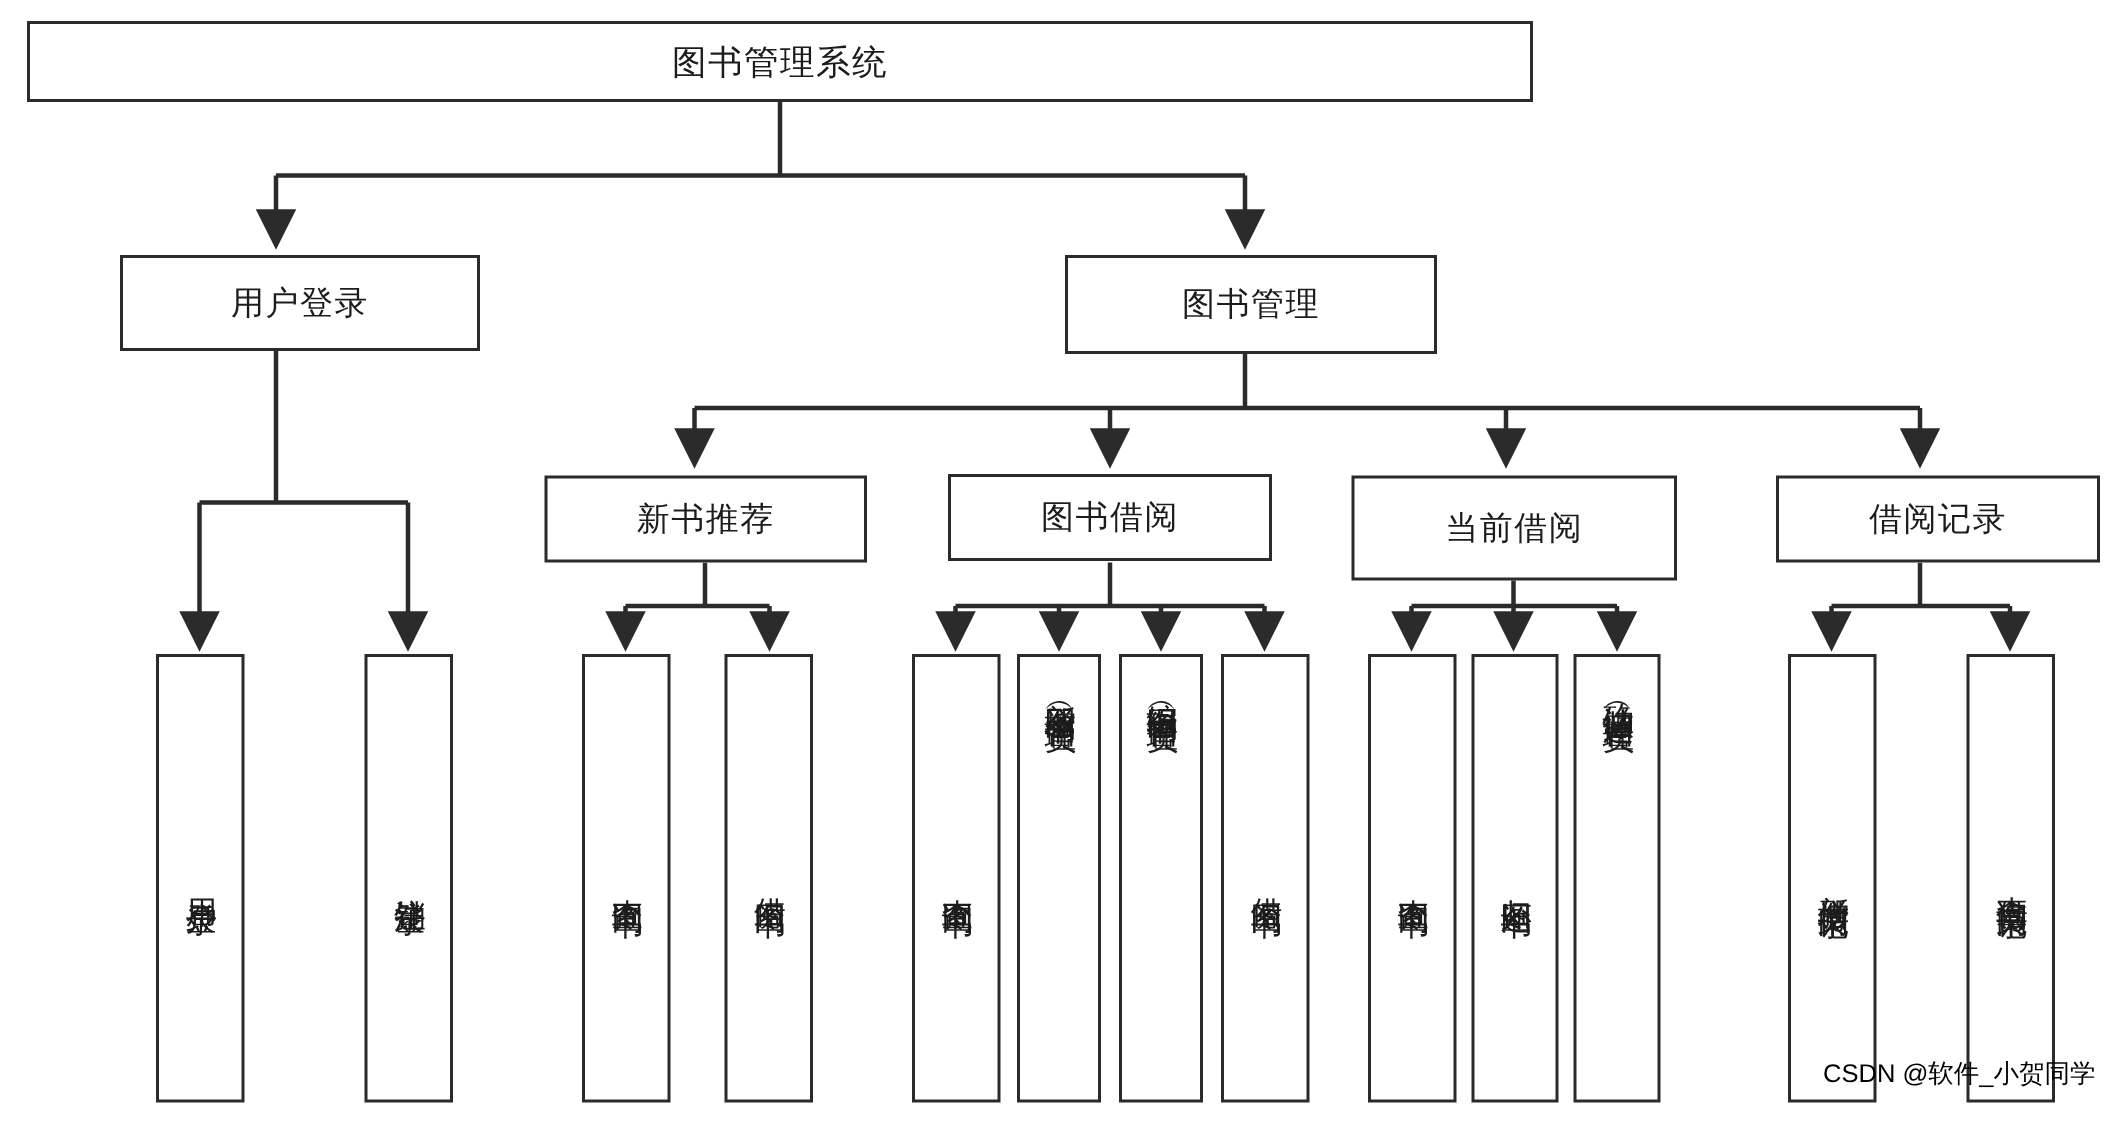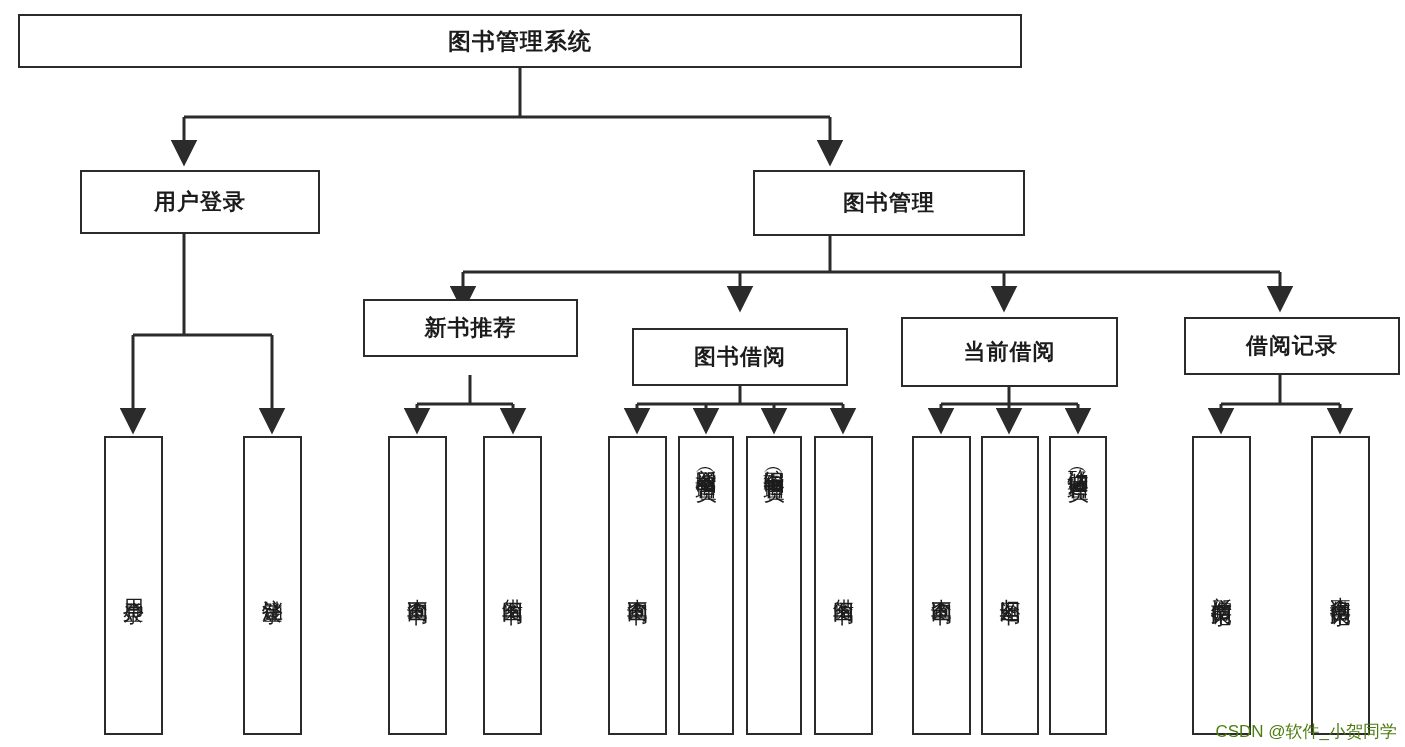--- a/index.html
+++ b/index.html
@@ -28,21 +28,20 @@
   }
   .node-box {
     position: absolute;
     box-sizing: border-box;
     border: 2px solid #2b2b2b;
     background: #ffffff;
     display: flex;
     align-items: center;
     justify-content: center;
     color: #1c1c1c;
-    font-weight: bold;
   }
   .node-h {
     font-size: 22px;
     letter-spacing: 1px;
     white-space: nowrap;
   }
   .node-root .node-h {
     font-size: 23px;
   }
   .leaf-box {
@@ -65,23 +64,23 @@
     text-orientation: upright;
     font-size: 21px;
     line-height: 1.42;
     letter-spacing: 2px;
     color: #1c1c1c;
     white-space: nowrap;
   }
   .watermark {
     position: absolute;
     right: 8px;
-    bottom: 4px;
+    bottom: 20px;
     font-size: 17px;
-    color: #4d7c0f;
+    color: #000000;
     white-space: nowrap;
     pointer-events: none;
     margin-left: 44px;
   }
 </style>
 </head>
 <body>
 
 <div id="diagram-root">
 
@@ -135,28 +134,28 @@
     </g>
   </svg>
 
   <div class="node-box node-root" style="left:18px; top:14px; width:1004px; height:54px;">
     <span class="node-h">图书管理系统</span>
   </div>
 
   <div class="node-box" style="left:80px; top:170px; width:240px; height:64px;">
     <span class="node-h">用户登录</span>
   </div>
-  <div class="node-box" style="left:710px; top:170px; width:272px; height:66px;margin-left:43px;">
+  <div class="node-box" style="left:710px; top:170px; width:248px; height:66px;">
     <span class="node-h">图书管理</span>
   </div>
 
-  <div class="node-box" style="left:363px; top:299px; width:215px; height:58px;">
+  <div class="node-box" style="left:363px; top:317px; width:215px; height:58px;">
     <span class="node-h">新书推荐</span>
   </div>
-  <div class="node-box" style="left:632px; top:328px; width:216px; height:58px;text-align:center;">
+  <div class="node-box" style="left:632px; top:316px; width:216px; height:58px;text-align:center;">
     <span class="node-h">图书借阅</span>
   </div>
   <div class="node-box" style="left:901px; top:317px; width:217px; height:70px;">
     <span class="node-h">当前借阅</span>
   </div>
   <div class="node-box" style="left:1172px; top:317px; width:216px; height:58px;margin-left:12px;">
     <span class="node-h">借阅记录</span>
   </div>
 
   <div class="leaf-box mid" style="left:104px; top:436px; width:59px; height:299px;">

